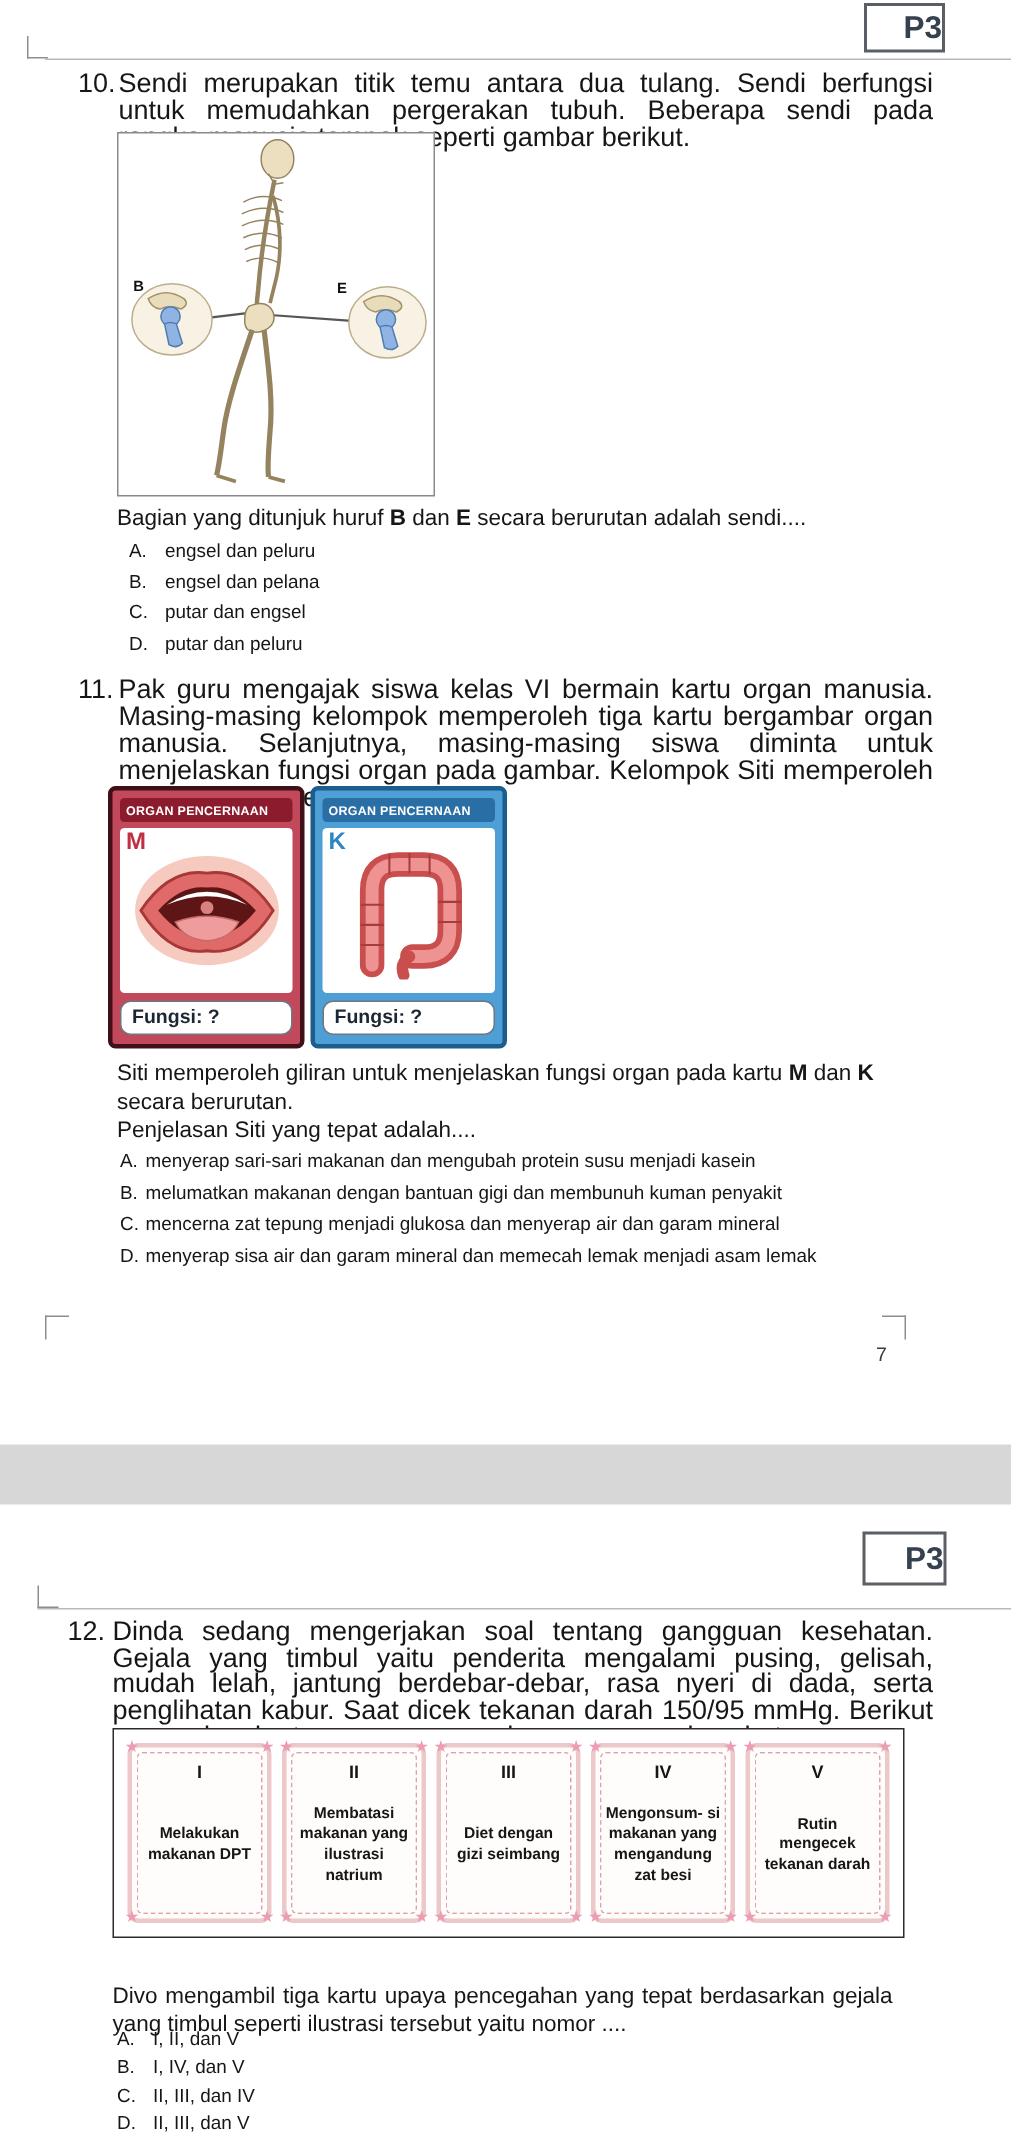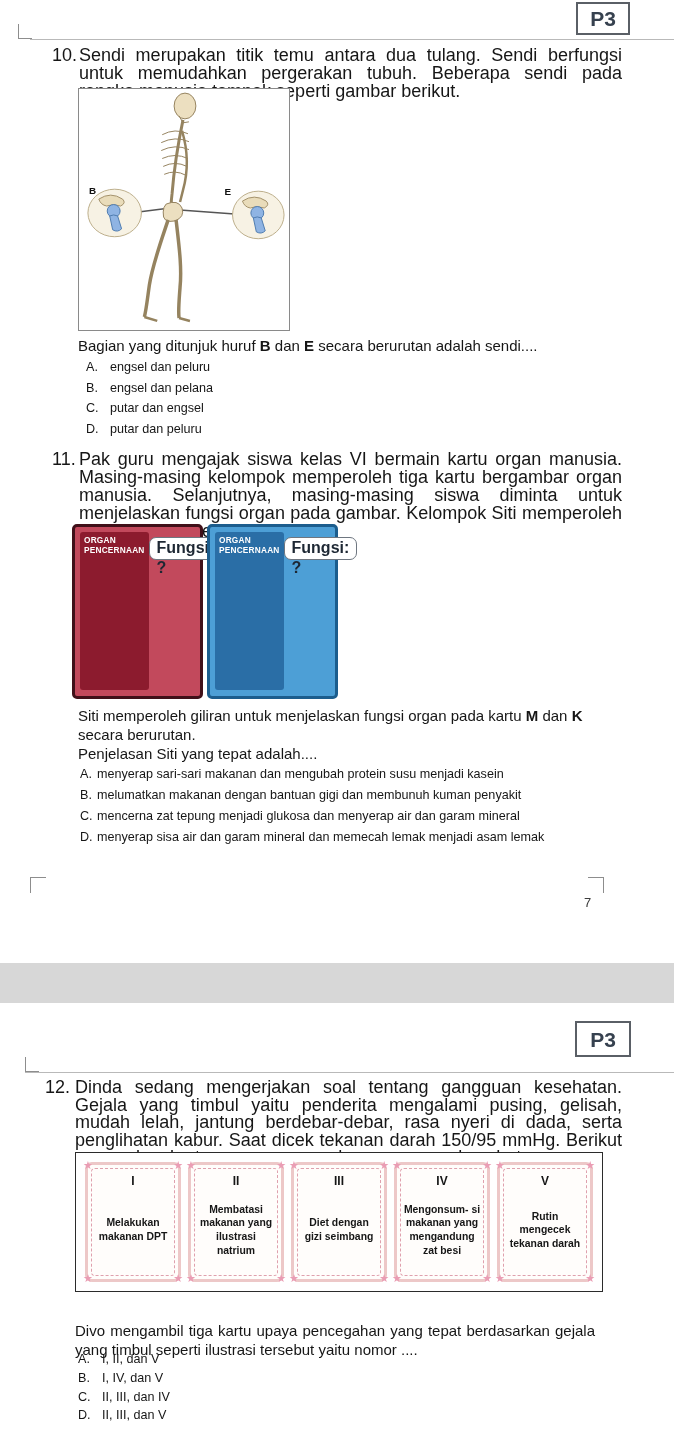--- a/index.html
+++ b/index.html
@@ -6,21 +6,21 @@
   html,body { background:#ffffff; }
   body { width:674px; font-family:"Liberation Sans","DejaVu Sans",sans-serif; color:#161616; }
   .canvas { position:relative; width:674px; height:1435px; background:#ffffff; overflow:hidden; }
   .abs { position:absolute; }
 
   .rule { position:absolute; height:1px; background:#b9b9b9; }
   .crop { position:absolute; border:0 solid #8d8d8d; }
 
   .p3box { position:absolute; border:2px solid #5a5f66; background:#fff; color:#36414f;
            font-weight:bold; font-size:21px; text-align:center; }
-  .p3box span { display:block; line-height:29px; }
+  .p3box span { display:block; line-height:29px;text-align:right; }
 
   .grayband { position:absolute; left:0; width:674px; background:#d7d7d7; }
 
   .qpara { display:flex; font-size:18px; line-height:18px; }
   .qpara .qnum { flex:0 0 27px; }
   .qpara .qtext { flex:1; text-align:justify; }
 
   .stem { font-size:15px; line-height:18px; }
   .stem b { font-weight:bold; }
 
@@ -29,35 +29,35 @@
   .opts10 .optrow { line-height:20.5px; }
   .opts11 .optrow { line-height:21px; }
   .opts11 .optletter { flex:0 0 17px; }
   .opts12 .optrow { line-height:18.8px; }
 
   .figurebox { border:1px solid #8a8a8a; background:#fff; }
 
   
   .cardsrow { display:flex; gap:4px; }
   .organ-card { width:131px; height:175px; border-radius:5px; padding:5px 5px 6px 5px;
-                display:flex; flex-direction:row; }
+                display:flex; flex-direction:column; }
   .organ-card.red  { background:#c2495c; border:3px solid #401019; }
   .organ-card.blue { background:#4d9fd6; border:3px solid #1c5d8d; }
   .organ-header { font-size:8.3px; font-weight:bold; color:#fff; letter-spacing:.2px;
                   padding:3px 4px; border-radius:3px; }
   .red  .organ-header { background:#8c1b2e; }
   .blue .organ-header { background:#2a6ea6; }
   .organ-image { position:relative; flex:1; background:#fff; border-radius:3px; margin-top:4px;
                  display:flex; align-items:center; justify-content:center; overflow:hidden; }
   .organ-letter { position:absolute; top:1px; left:4px; font-size:16px; font-weight:800;
                   text-shadow:-1px 0 #fff,1px 0 #fff,0 -1px #fff,0 1px #fff; }
   .red  .organ-letter { color:#c03044; }
   .blue .organ-letter { color:#2e86c1; }
   .organ-fungsi { margin-top:5px; background:#fff; border:1.5px solid #6e7680; border-radius:7px;
-                  height:23px; line-height:20px; padding:0 7px; font-weight:bold; font-size:16px; color:#1d2733; }
+                  height:23px; line-height:20px; padding:0 7px; font-weight:bold; font-size:13px; color:#1d2733; }
 
   
   .preventbox { border:1.5px solid #2b2b2b; background:#fff; display:flex;
                 justify-content:space-between; align-items:center; padding:8px 9px; }
   .prevent-card { position:relative; width:96px; height:120px; background:#fffdfb;
                   border:3px solid #edc8c8; border-radius:7px; display:flex; flex-direction:column;
                   align-items:center; padding:7px 6px; }
   .prevent-card::before { content:""; position:absolute; inset:3px; border:1.5px dashed #dfa0ad;
                           border-radius:4px; pointer-events:none; }
   .star { position:absolute; font-size:11px; color:#ea9db4; line-height:1; }

